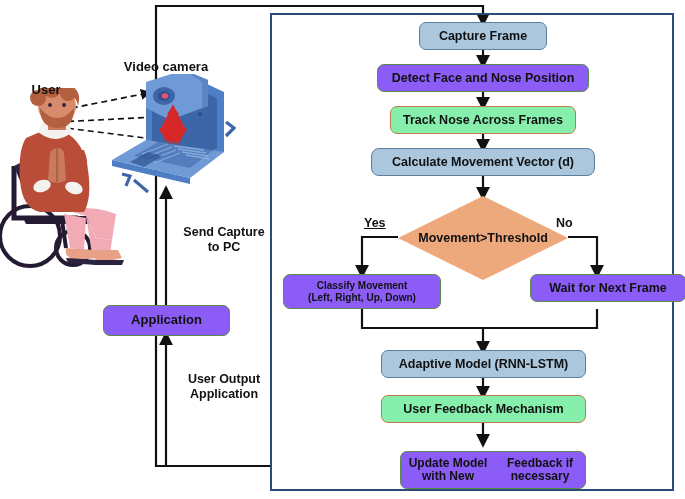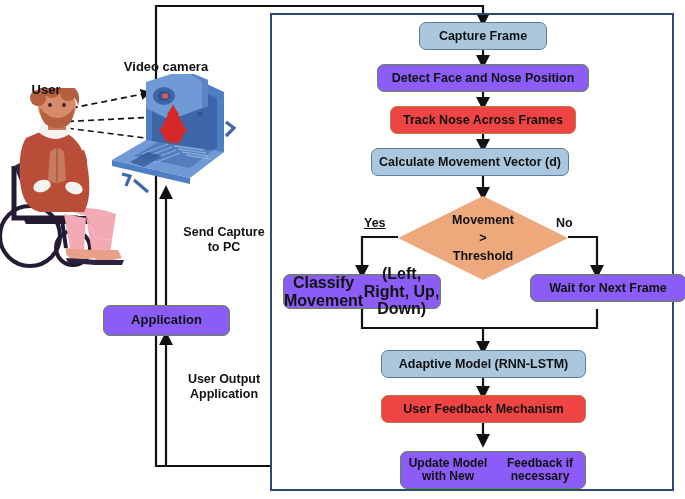--- a/index.html
+++ b/index.html
@@ -7,22 +7,22 @@
        font-family:"Liberation Sans","DejaVu Sans",sans-serif;}
   #stage{position:absolute;left:0;top:0;width:685px;height:499px;}
 
   
   .node{position:absolute;box-sizing:border-box;display:flex;align-items:center;
         justify-content:center;text-align:center;border-radius:7px;
         font-weight:bold;color:#111111;line-height:1.12;
         border:1px solid #4c1d95;}
   .node.blue  {background:#aac7dd;border-color:#5a7f9e;}
   .node.green {background:#8b5cf6;border-color:#5f8a4a;}
-  .node.orange{background:#ef4444;border-color:#c07b4c;}
-  .diamond-label{position:absolute;display:flex;flex-direction:column;
+  .node.orange{background:#86efac;border-color:#c07b4c;}
+  .diamond-label{position:absolute;display:flex;flex-direction:row;
       align-items:center;justify-content:center;text-align:center;
       font-weight:bold;color:#111;line-height:1.45;}
 
   .brlabel{position:absolute;font-weight:bold;color:#111;}
 
   
   .sidelabel{position:absolute;font-weight:bold;color:#111;text-align:center;
              line-height:1.22;}
 
   .panel{position:absolute;box-sizing:border-box;border:2px solid #2b4c74;
@@ -188,35 +188,35 @@
   </div>
 
   <div class="panel" style="left:270px;top:13px;width:404px;height:478px;"></div>
 
   <div class="node blue" style="left:419px;top:22px;width:128px;height:28px;font-size:12.5px;">Capture Frame</div>
 
   <div class="node green" style="left:377px;top:64px;width:212px;height:28px;font-size:12.5px;">Detect Face and Nose Position</div>
 
   <div class="node orange" style="left:390px;top:106px;width:186px;height:28px;font-size:12.5px;">Track Nose Across Frames</div>
 
-  <div class="node blue" style="left:371px;top:148px;width:198px;height:28px;font-size:12.5px;">Calculate Movement Vector (d)</div>
+  <div class="node blue" style="left:371px;top:148px;width:224px;height:28px;font-size:12.5px;border-radius:8px;">Calculate Movement Vector (d)</div>
 
   <svg class="art" style="left:396px;top:194px;width:174px;height:88px;" viewBox="0 0 174 88">
     <polygon points="87,2 172,44 87,86 2,44" fill="#eda87c"></polygon>
   </svg>
   <div class="diamond-label" style="left:396px;top:194px;width:174px;height:88px;font-size:12.5px;">
     <div>Movement</div>
     <div>&gt;</div>
     <div>Threshold</div>
   </div>
 
   <div class="brlabel" style="left:364px;top:216px;font-size:12.5px;text-decoration:underline;">Yes</div>
   <div class="brlabel" style="left:556px;top:216px;font-size:12.5px;">No</div>
 
-  <div class="node green" style="left:283px;top:274px;width:158px;height:35px;font-size:16px;flex-direction:row;">
+  <div class="node green" style="left:283px;top:274px;width:158px;height:35px;font-size:10px;flex-direction:column;">
     <div>Classify Movement</div>
     <div>(Left, Right, Up, Down)</div>
   </div>
 
   <div class="node green" style="left:530px;top:274px;width:156px;height:28px;font-size:12.5px;">Wait for Next Frame</div>
 
   <div class="node blue" style="left:381px;top:350px;width:205px;height:28px;font-size:12.5px;">Adaptive Model (RNN-LSTM)</div>
 
   <div class="node orange" style="left:381px;top:395px;width:205px;height:28px;font-size:12.5px;">User Feedback Mechanism</div>
 

